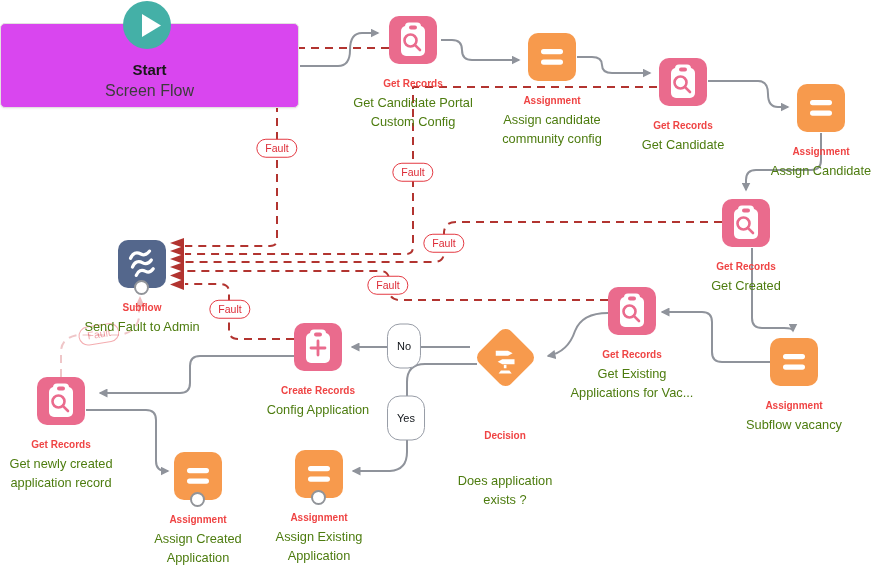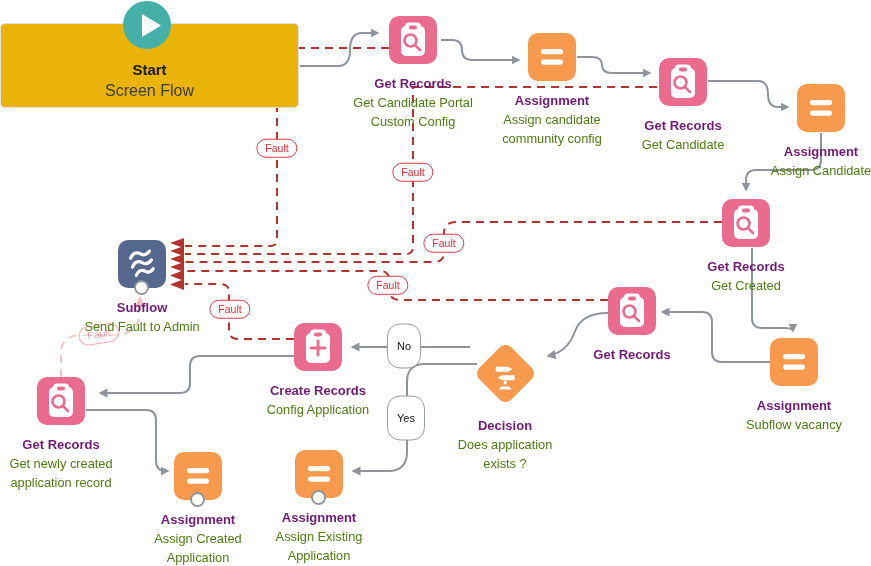--- a/index.html
+++ b/index.html
@@ -6,30 +6,30 @@
   #canvas{position:relative;width:871px;height:566px;overflow:hidden;background:#ffffff;
           font-family:"Liberation Sans",sans-serif;}
   #wires{position:absolute;left:0;top:0;z-index:1;}
   .node{position:absolute;width:160px;display:flex;flex-direction:column;align-items:center;
         text-align:center;z-index:3;}
   .icon{width:48px;height:48px;border-radius:10px;display:flex;align-items:center;justify-content:center;
         position:relative;}
   .pink{background:#ea6b8d;}
   .orange{background:#f79a4d;}
   .slate{background:#54678c;}
-  .title{font-size:13px;font-weight:bold;color:#701a75;margin-top:10px;line-height:19px;}
+  .title{font-size:10px;font-weight:bold;color:#ef4444;margin-top:10px;line-height:19px;}
   .subtitle{font-size:12.8px;color:#4d7c0f;line-height:19px;white-space:pre-line;}
   .diamond-wrap{width:66px;height:66px;display:flex;align-items:center;justify-content:center;}
   .diamond{width:45px;height:45px;background:#f79a4d;border-radius:8px;transform:rotate(45deg);
            display:flex;align-items:center;justify-content:center;}
   .diamond svg{transform:rotate(-45deg);}
   .dot{position:absolute;left:50%;top:40px;width:11px;height:11px;margin-left:-8px;
        border:2.5px solid #919499;border-radius:50%;background:#fff;z-index:4;}
   
-  #start-card{position:absolute;left:0px;top:23px;width:299px;height:85px;background:#eab308;
+  #start-card{position:absolute;left:0px;top:23px;width:299px;height:85px;background:#d946ef;
               border:1px solid #e3e1df;border-radius:5px;box-shadow:0 1px 2px rgba(0,0,0,.06);
               z-index:2;display:flex;flex-direction:column;align-items:center;justify-content:flex-end;
               padding-bottom:7px;box-sizing:border-box;}
   #start-circle{position:absolute;left:123px;top:1px;width:48px;height:48px;border-radius:50%;
                 background:#44b0a7;z-index:3;display:flex;align-items:center;justify-content:center;}
   .start-title{font-size:15px;font-weight:600;color:#181818;line-height:22px;}
   .start-sub{font-size:16px;color:#3c3c3b;line-height:19px;}
   
   .pill{position:absolute;transform:translate(-50%,-50%);background:#fff;border-radius:11px;
         padding:3px 8px;font-size:10.5px;line-height:1;z-index:5;white-space:nowrap;}
@@ -175,23 +175,25 @@
     <div class="icon pink">
       <svg width="48" height="48" viewBox="0 0 48 48">
         <rect x="12" y="10" width="24" height="30" rx="5" fill="#fff"></rect>
         <rect x="16" y="6.5" width="16" height="10" rx="4" fill="#fff"></rect>
         <rect x="20" y="9.5" width="8" height="4" rx="2" fill="#ea6b8d"></rect>
         <circle cx="21.5" cy="24.5" r="6" fill="none" stroke="#ea6b8d" stroke-width="2.6"></circle>
         <line x1="25.8" y1="28.8" x2="31" y2="34" stroke="#ea6b8d" stroke-width="2.6" stroke-linecap="round"></line>
       </svg>
     </div>
     <div class="title">Get Records</div>
-  </div>
-
-  <div class="node" style="left:425px;top:340px;">
+    <div class="subtitle">Get Existing
+Applications for Vac...</div>
+  </div>
+
+  <div class="node" style="left:425px;top:324px;gap:26px;">
     <div class="diamond-wrap">
       <div class="diamond">
         <svg width="46" height="46" viewBox="0 0 48 48">
           <path d="M14,16.5 h13 l5,2.6 l-5,2.6 h-13 z" fill="#fff"></path>
           <path d="M34,25.5 h-13 l-5,2.6 l5,2.6 h13 z" fill="#fff"></path>
           <rect x="22.6" y="31.5" width="2.8" height="3.6" fill="#fff"></rect>
           <path d="M19.5,37.5 h9 l2.5,3.2 h-14 z" fill="#fff"></path>
         </svg>
       </div>
     </div>

